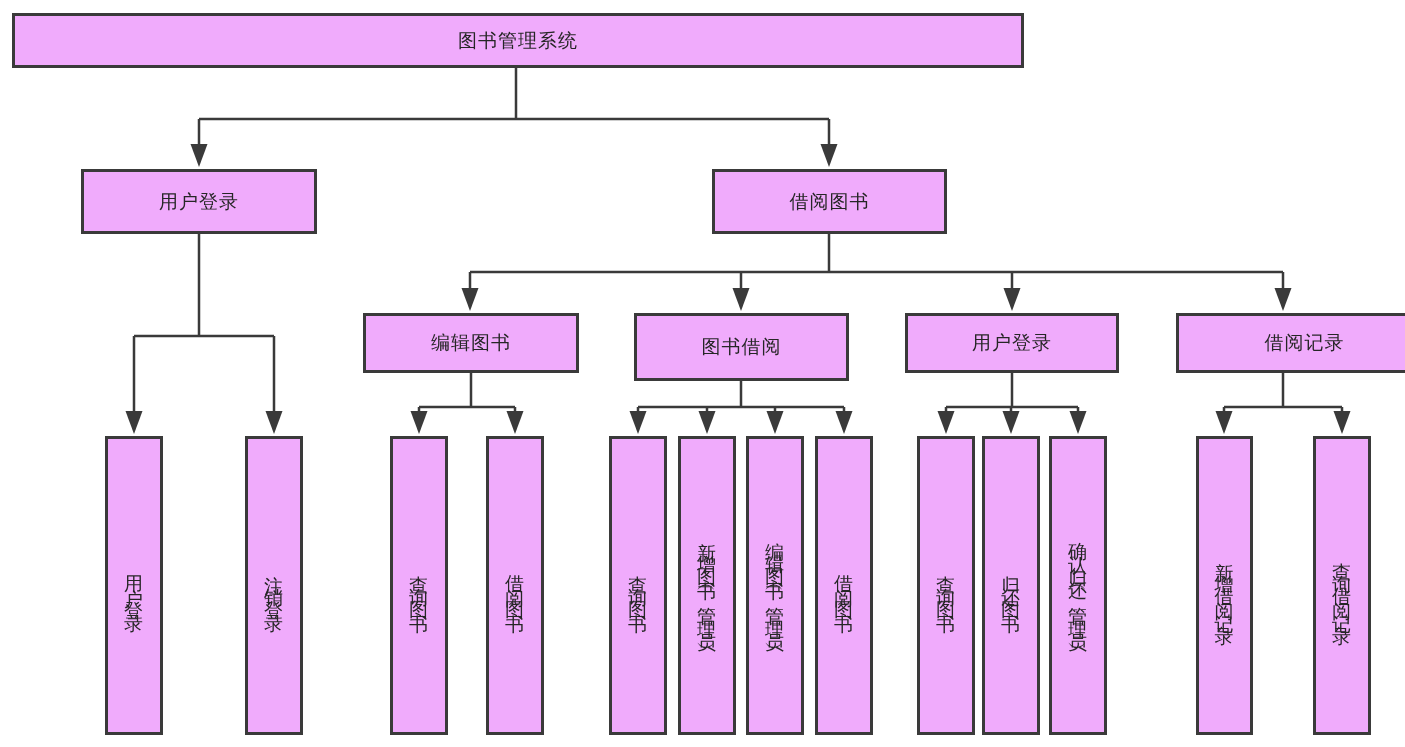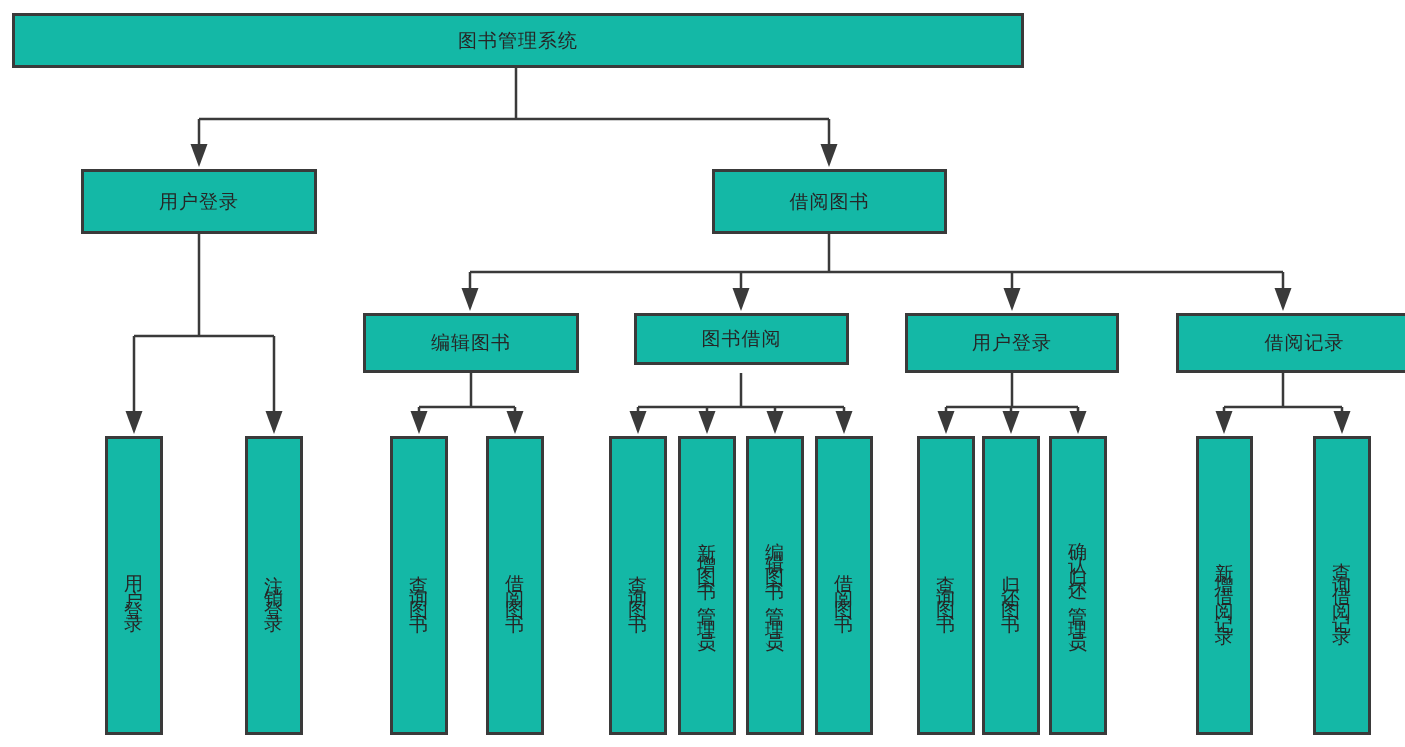--- a/index.html
+++ b/index.html
@@ -2,21 +2,21 @@
 <html><head>
 <meta charset="utf-8">
 <style>
   html,body{margin:0;padding:0;background:#ffffff;}
   .canvas{
     position:relative;width:1405px;height:747px;background:#ffffff;overflow:hidden;
     font-family:"Liberation Sans","DejaVu Sans",sans-serif;color:#262626;
   }
   .edges{position:absolute;left:0;top:0;width:1405px;height:747px;pointer-events:none;}
   .node{
-    position:absolute;box-sizing:border-box;background:#14b8a6;
+    position:absolute;box-sizing:border-box;background:#f0abfc;
     border:3px solid #3a3a3a;display:flex;align-items:center;justify-content:center;
     font-size:19px;letter-spacing:1px;color:#262626;z-index:2;
   }
   .leaf .vtext{
     writing-mode:vertical-rl;text-orientation:mixed;
     letter-spacing:13px;font-size:19px;line-height:1;
   }
   .watermark{
     position:absolute;right:10px;bottom:4px;z-index:5;
     font-size:21px;color:#c9c9c9;letter-spacing:1px;opacity:0.95;
@@ -81,21 +81,21 @@
   <div class="node" style="left:81px;top:169px;width:236px;height:65px">
     <span>用户登录</span>
   </div>
   <div class="node" style="left:712px;top:169px;width:235px;height:65px">
     <span>借阅图书</span>
   </div>
 
   <div class="node" style="left:363px;top:313px;width:216px;height:60px">
     <span>编辑图书</span>
   </div>
-  <div class="node" style="left:634px;top:313px;width:215px;height:52px">
+  <div class="node" style="left:634px;top:313px;width:215px;height:68px">
     <span>图书借阅</span>
   </div>
   <div class="node" style="left:905px;top:313px;width:214px;height:60px">
     <span>用户登录</span>
   </div>
   <div class="node" style="left:1176px;top:313px;width:257px;height:60px">
     <span>借阅记录</span>
   </div>
 
   <div class="node leaf" style="left:105px;top:436px;width:58px;height:299px">

